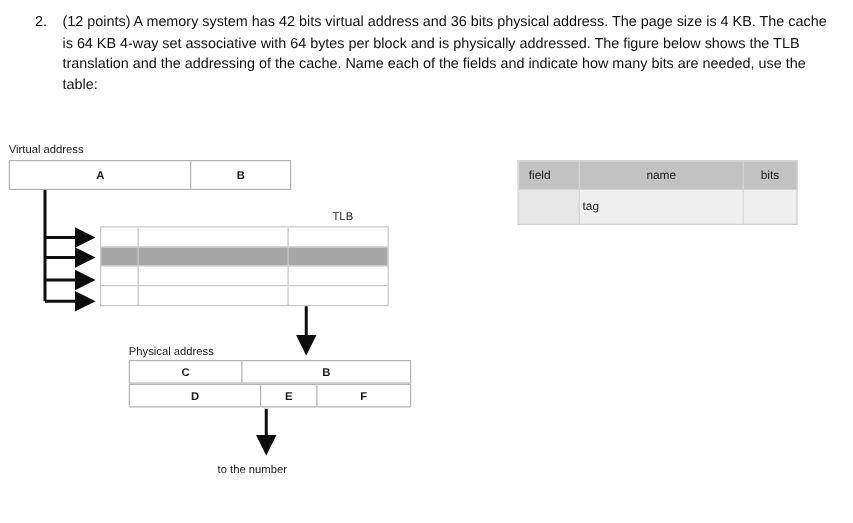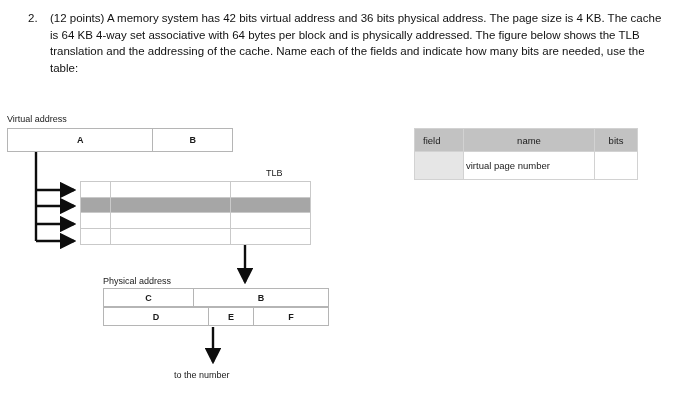--- a/index.html
+++ b/index.html
@@ -271,19 +271,19 @@
 
 <table id="field-table">
   <thead>
     <tr>
       <th class="col-field">field</th>
       <th class="col-name">name</th>
       <th class="col-bits">bits</th>
     </tr>
   </thead>
   <tbody>
-    <tr class="row-odd">
+    <tr class="row-even">
       <td class="cell-field"></td>
-      <td class="cell-name">virtual page number</td>
+      <td class="cell-name">tag</td>
       <td class="cell-bits"></td>
     </tr>
   </tbody>
 </table>
 
 </body></html>

